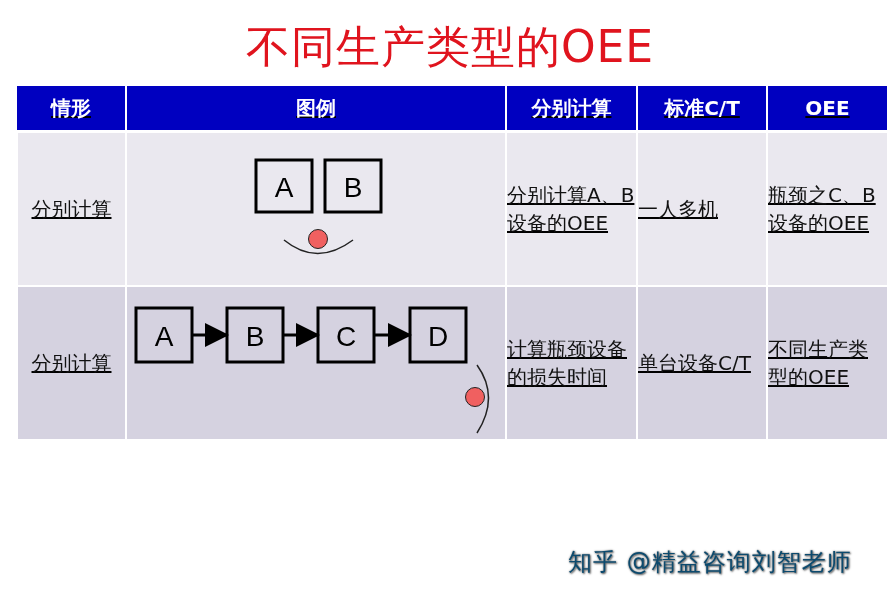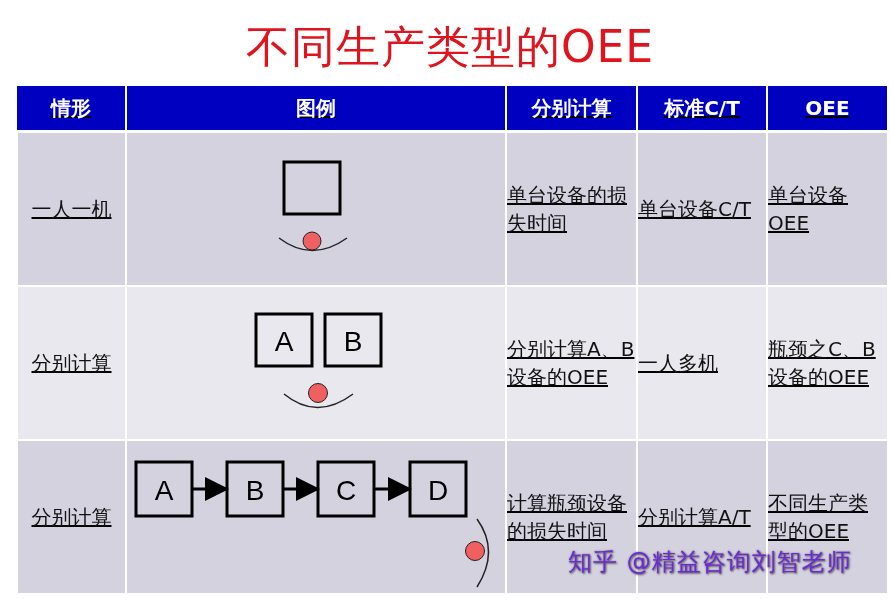--- a/index.html
+++ b/index.html
@@ -14,21 +14,21 @@
   table.oee td { border:2px solid #ffffff; padding:0; vertical-align:middle; color:#111; font-size:20px; line-height:28px; }
   table.oee tr.r1 td, table.oee tr.r3 td { background:#d5d2e0; }
   table.oee tr.r2 td { background:#eae8ef; }
   table.oee tr.r1 td { height:152px; }
   table.oee tr.r2 td { height:152px; }
   table.oee tr.r3 td { height:152px; }
   td.sit { text-align:center; padding:0 14px; }
   td.txt { padding-left:10px; padding-right:4px; }
   td.fig { position:relative; }
   svg { display:block; }
-  .watermark { position:absolute; left:568px; top:546px; color:#6d28d9; font-size:24px;
+  .watermark { position:absolute; left:568px; top:546px; color:#0c4a6e; font-size:24px;
                text-shadow:0 0 2px #777, 1px 1px 2px #555; letter-spacing:1px; }
 </style>
 </head>
 <body>
 
 <div class="title">不同生产类型的OEE</div>
 
 <table class="oee">
   <colgroup>
     <col style="width:109px">
@@ -40,33 +40,20 @@
   <thead>
     <tr>
       <th class="c1">情形</th>
       <th>图例</th>
       <th>分别计算</th>
       <th>标准C/T</th>
       <th>OEE</th>
     </tr>
   </thead>
   <tbody>
-    <tr class="r1">
-      <td class="sit">一人一机</td>
-      <td class="fig">
-        <svg width="380" height="152" viewBox="0 0 380 152">
-          <rect x="157" y="29" width="56" height="52" fill="none" stroke="#000" stroke-width="3"></rect>
-          <path d="M152 105 Q185 130 220 105" fill="none" stroke="#222" stroke-width="1.5"></path>
-          <circle cx="185" cy="108" r="9" fill="#f06060" stroke="#222" stroke-width="1"></circle>
-        </svg>
-      </td>
-      <td class="txt">单台设备的损失时间</td>
-      <td class="txt">单台设备C/T</td>
-      <td class="txt">单台设备OEE</td>
-    </tr>
     <tr class="r2">
       <td class="sit">分别计算</td>
       <td class="fig">
         <svg width="380" height="152" viewBox="0 0 380 152">
           <rect x="129" y="27" width="56" height="52" fill="none" stroke="#000" stroke-width="3"></rect>
           <text x="157" y="64" font-size="28" text-anchor="middle" fill="#000" font-family="Liberation Sans, sans-serif">A</text>
           <rect x="198" y="27" width="56" height="52" fill="none" stroke="#000" stroke-width="3"></rect>
           <text x="226" y="64" font-size="28" text-anchor="middle" fill="#000" font-family="Liberation Sans, sans-serif">B</text>
           <path d="M157 107 Q190 134 226 107" fill="none" stroke="#222" stroke-width="1.5"></path>
           <circle cx="191" cy="106" r="9.5" fill="#f06060" stroke="#222" stroke-width="1"></circle>
@@ -94,19 +81,19 @@
           <rect x="191" y="21" width="56" height="54" fill="none" stroke="#000" stroke-width="3"></rect>
           <text x="219" y="59" font-size="28" text-anchor="middle" fill="#000" font-family="Liberation Sans, sans-serif">C</text>
           <line x1="247" y1="48" x2="282" y2="48" stroke="#000" stroke-width="3" marker-end="url(#ah)"></line>
           <rect x="283" y="21" width="56" height="54" fill="none" stroke="#000" stroke-width="3"></rect>
           <text x="311" y="59" font-size="28" text-anchor="middle" fill="#000" font-family="Liberation Sans, sans-serif">D</text>
           <path d="M350 78 Q373 110 350 146" fill="none" stroke="#222" stroke-width="1.5"></path>
           <circle cx="348" cy="110" r="9.5" fill="#f06060" stroke="#222" stroke-width="1"></circle>
         </svg>
       </td>
       <td class="txt">计算瓶颈设备的损失时间</td>
-      <td class="txt">分别计算A/T</td>
+      <td class="txt">单台设备C/T</td>
       <td class="txt">不同生产类型的OEE</td>
     </tr>
   </tbody>
 </table>
 
 <div class="watermark">知乎 @精益咨询刘智老师</div>
 
 </body></html>

